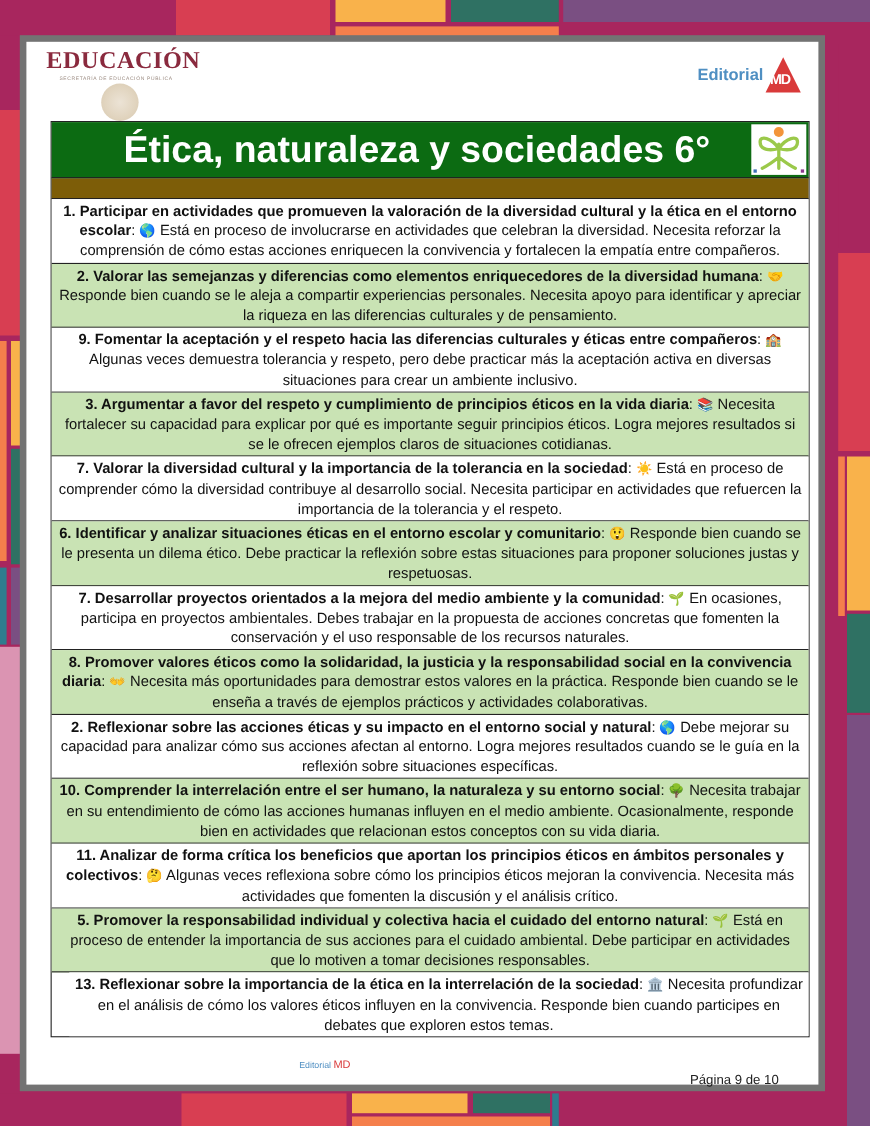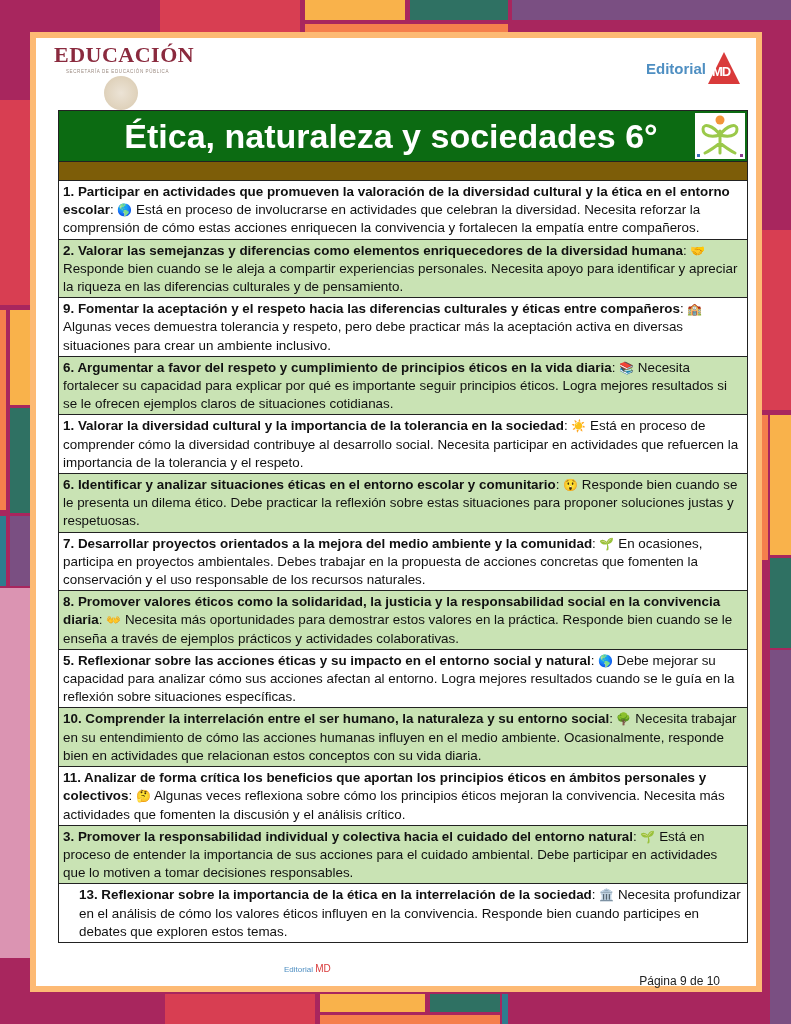--- a/index.html
+++ b/index.html
@@ -1,36 +1,36 @@
 <!DOCTYPE html>
 <html><head>
 <meta charset="utf-8">
 <style>
   html, body { margin:0; padding:0; }
   body { width:791px; height:1024px; position:relative; overflow:hidden; background:#a8265e; font-family:"Liberation Sans", sans-serif; }
   .bg-block { position:absolute; }
-  .page { position:absolute; left:30px; top:32px; width:732px; height:960px; background:#fdba74; }
+  .page { position:absolute; left:18px; top:32px; width:732px; height:960px; background:#737373; }
   .page-inner { position:absolute; left:6px; top:6px; width:720px; height:948px; background:#ffffff; }
   .logo-educacion { position:absolute; left:18px; top:4px; }
   .edu-title { font-family:"Liberation Serif", serif; font-size:22px; color:#8a2a3e; letter-spacing:0.5px; font-weight:bold; }
   .edu-sub { font-size:4.5px; color:#9a8a80; letter-spacing:0.6px; margin-left:12px; margin-top:1px; }
   .seal { position:absolute; left:68px; top:38px; width:34px; height:34px; border-radius:50%; background:radial-gradient(circle, #e7dccb 0%, #d9c9ae 60%, #cbb898 100%); opacity:0.8; }
   .logo-md { position:absolute; right:16px; top:14px; display:flex; align-items:center; }
   .logo-md .txt { font-size:15px; color:#4f8fc2; font-weight:bold; }
   .md-mark { width:32px; height:32px; margin-left:2px; position:relative; }
   .md-mark .tri { position:absolute; left:0; top:0; width:0; height:0; border-left:16px solid transparent; border-right:16px solid transparent; border-bottom:32px solid #d93a3a; }
   .md-mark .lbl { position:absolute; left:4px; top:12px; font-size:13px; font-weight:bold; color:#ffffff; letter-spacing:-1px; }
 
   .table { position:absolute; left:22px; top:72px; width:688px; border:1.5px solid #222; }
   .hdr1 { background:#7ddf74; text-align:center; font-weight:bold; font-size:13px; color:#111; height:17px; line-height:17px; border-bottom:1px solid #222; }
   .hdr2 { background:#0c6b12; height:50px; position:relative; border-bottom:1px solid #222; }
   .hdr2 .title { position:absolute; left:0; right:60px; top:0; height:50px; line-height:50px; text-align:center; color:#fff; font-weight:bold; font-size:34px; padding-left:36px; }
   .hdr2 .icon-box { position:absolute; right:2px; top:2px; width:50px; height:46px; background:#fff; }
   .hdr3 { background:#7d5d08; height:18px; border-bottom:1px solid #222; }
-  .row { padding:2px 4px 1px 4px; font-size:13.4px; line-height:18.2px; color:#111; border-bottom:1.5px solid #222; }
+  .row { padding:2px 4px 1px 4px; font-size:13.4px; line-height:18.2px; color:#111; border-bottom:1.5px solid #222;text-align:center; }
   .row:last-child { border-bottom:none;margin-left:16px; }
   .row.green { background:#c9e3b4; }
   .row.white { background:#ffffff; }
   .row b { font-weight:bold; }
   .emo { font-size:12px; }
 
   .footer-md { position:absolute; left:248px; top:925px; font-size:8px; font-weight:normal; color:#4f8fc2; }
   .footer-md span.m { color:#d93a3a; font-size:10px; }
   .page-num { position:absolute; right:36px; top:936px; font-size:12px; color:#222;text-align:right; }
 </style>
@@ -92,29 +92,29 @@
             <rect x="2" y="41" width="3" height="3" fill="#3a6fb7"></rect>
             <rect x="45" y="41" width="3" height="3" fill="#8a3a8e"></rect>
           </svg>
         </div>
       </div>
       <div class="hdr3"></div>
       <div id="rows">
           <div class="row white"><b>1. Participar en actividades que promueven la valoración de la diversidad cultural y la ética en el entorno escolar</b><span>: </span><span class="emo">🌎</span> <span>Está en proceso de involucrarse en actividades que celebran la diversidad. Necesita reforzar la comprensión de cómo estas acciones enriquecen la convivencia y fortalecen la empatía entre compañeros.</span></div>
           <div class="row green"><b>2. Valorar las semejanzas y diferencias como elementos enriquecedores de la diversidad humana</b><span>: </span><span class="emo">🤝</span> <span>Responde bien cuando se le aleja a compartir experiencias personales. Necesita apoyo para identificar y apreciar la riqueza en las diferencias culturales y de pensamiento.</span></div>
           <div class="row white"><b>9. Fomentar la aceptación y el respeto hacia las diferencias culturales y éticas entre compañeros</b><span>: </span><span class="emo">🏫</span> <span>Algunas veces demuestra tolerancia y respeto, pero debe practicar más la aceptación activa en diversas situaciones para crear un ambiente inclusivo.</span></div>
-          <div class="row green"><b>6. Argumentar a favor del respeto y cumplimiento de principios éticos en la vida diaria</b><span>: </span><span class="emo">📚</span> <span>Necesita fortalecer su capacidad para explicar por qué es importante seguir principios éticos. Logra mejores resultados si se le ofrecen ejemplos claros de situaciones cotidianas.</span></div>
-          <div class="row white"><b>1. Valorar la diversidad cultural y la importancia de la tolerancia en la sociedad</b><span>: </span><span class="emo">☀️</span> <span>Está en proceso de comprender cómo la diversidad contribuye al desarrollo social. Necesita participar en actividades que refuercen la importancia de la tolerancia y el respeto.</span></div>
+          <div class="row green"><b>3. Argumentar a favor del respeto y cumplimiento de principios éticos en la vida diaria</b><span>: </span><span class="emo">📚</span> <span>Necesita fortalecer su capacidad para explicar por qué es importante seguir principios éticos. Logra mejores resultados si se le ofrecen ejemplos claros de situaciones cotidianas.</span></div>
+          <div class="row white"><b>7. Valorar la diversidad cultural y la importancia de la tolerancia en la sociedad</b><span>: </span><span class="emo">☀️</span> <span>Está en proceso de comprender cómo la diversidad contribuye al desarrollo social. Necesita participar en actividades que refuercen la importancia de la tolerancia y el respeto.</span></div>
           <div class="row green"><b>6. Identificar y analizar situaciones éticas en el entorno escolar y comunitario</b><span>: </span><span class="emo">😲</span> <span>Responde bien cuando se le presenta un dilema ético. Debe practicar la reflexión sobre estas situaciones para proponer soluciones justas y respetuosas.</span></div>
           <div class="row white"><b>7. Desarrollar proyectos orientados a la mejora del medio ambiente y la comunidad</b><span>: </span><span class="emo">🌱</span> <span>En ocasiones, participa en proyectos ambientales. Debes trabajar en la propuesta de acciones concretas que fomenten la conservación y el uso responsable de los recursos naturales.</span></div>
           <div class="row green"><b>8. Promover valores éticos como la solidaridad, la justicia y la responsabilidad social en la convivencia diaria</b><span>: </span><span class="emo">👐</span> <span>Necesita más oportunidades para demostrar estos valores en la práctica. Responde bien cuando se le enseña a través de ejemplos prácticos y actividades colaborativas.</span></div>
-          <div class="row white"><b>5. Reflexionar sobre las acciones éticas y su impacto en el entorno social y natural</b><span>: </span><span class="emo">🌎</span> <span>Debe mejorar su capacidad para analizar cómo sus acciones afectan al entorno. Logra mejores resultados cuando se le guía en la reflexión sobre situaciones específicas.</span></div>
+          <div class="row white"><b>2. Reflexionar sobre las acciones éticas y su impacto en el entorno social y natural</b><span>: </span><span class="emo">🌎</span> <span>Debe mejorar su capacidad para analizar cómo sus acciones afectan al entorno. Logra mejores resultados cuando se le guía en la reflexión sobre situaciones específicas.</span></div>
           <div class="row green"><b>10. Comprender la interrelación entre el ser humano, la naturaleza y su entorno social</b><span>: </span><span class="emo">🌳</span> <span>Necesita trabajar en su entendimiento de cómo las acciones humanas influyen en el medio ambiente. Ocasionalmente, responde bien en actividades que relacionan estos conceptos con su vida diaria.</span></div>
           <div class="row white"><b>11. Analizar de forma crítica los beneficios que aportan los principios éticos en ámbitos personales y colectivos</b><span>: </span><span class="emo">🤔</span> <span>Algunas veces reflexiona sobre cómo los principios éticos mejoran la convivencia. Necesita más actividades que fomenten la discusión y el análisis crítico.</span></div>
-          <div class="row green"><b>3. Promover la responsabilidad individual y colectiva hacia el cuidado del entorno natural</b><span>: </span><span class="emo">🌱</span> <span>Está en proceso de entender la importancia de sus acciones para el cuidado ambiental. Debe participar en actividades que lo motiven a tomar decisiones responsables.</span></div>
+          <div class="row green"><b>5. Promover la responsabilidad individual y colectiva hacia el cuidado del entorno natural</b><span>: </span><span class="emo">🌱</span> <span>Está en proceso de entender la importancia de sus acciones para el cuidado ambiental. Debe participar en actividades que lo motiven a tomar decisiones responsables.</span></div>
           <div class="row white"><b>13. Reflexionar sobre la importancia de la ética en la interrelación de la sociedad</b><span>: </span><span class="emo">🏛️</span> <span>Necesita profundizar en el análisis de cómo los valores éticos influyen en la convivencia. Responde bien cuando participes en debates que exploren estos temas.</span></div>
         </div>
     </div>
 
     <div class="footer-md">
       <span>Editorial</span>
       <span class="m">MD</span>
     </div>
     <div class="page-num">Página 9 de 10</div>
   </div>

